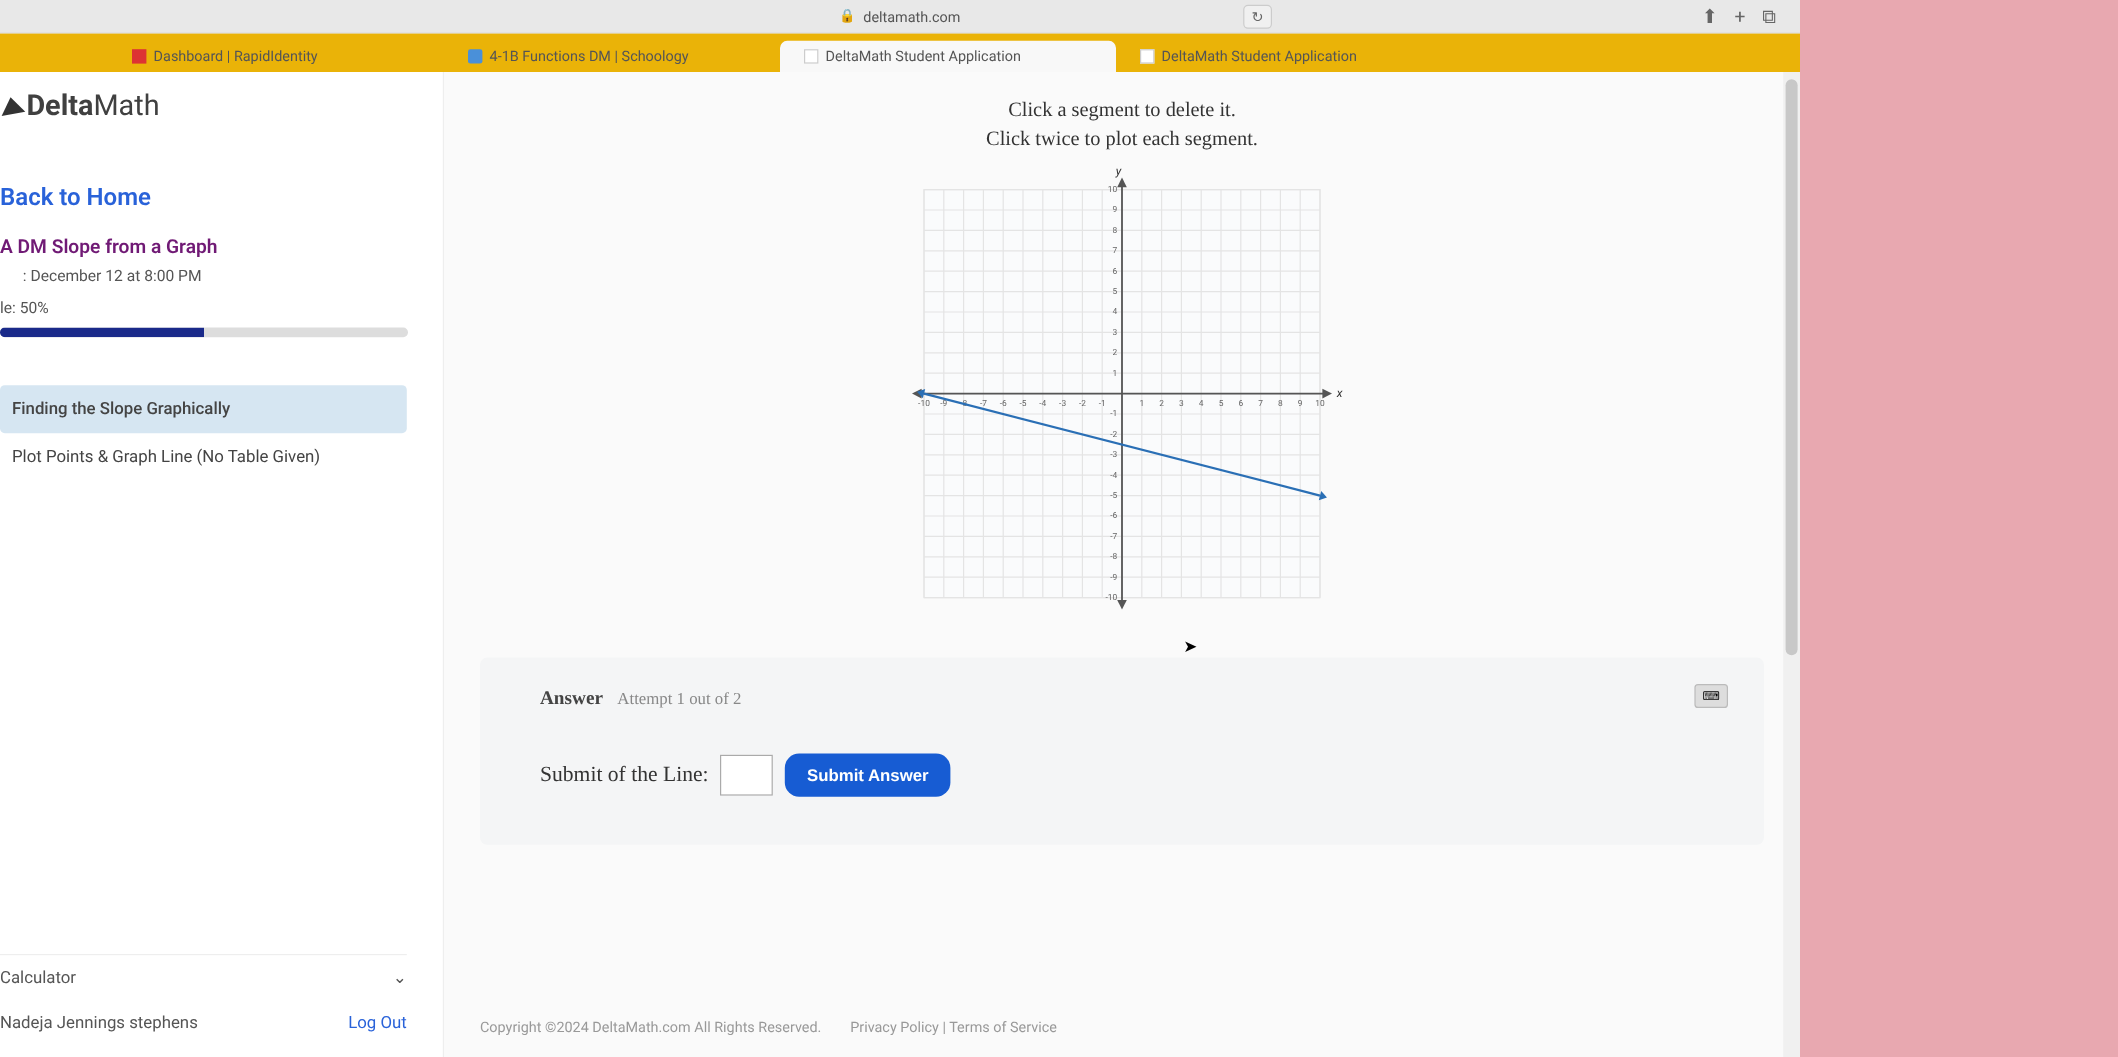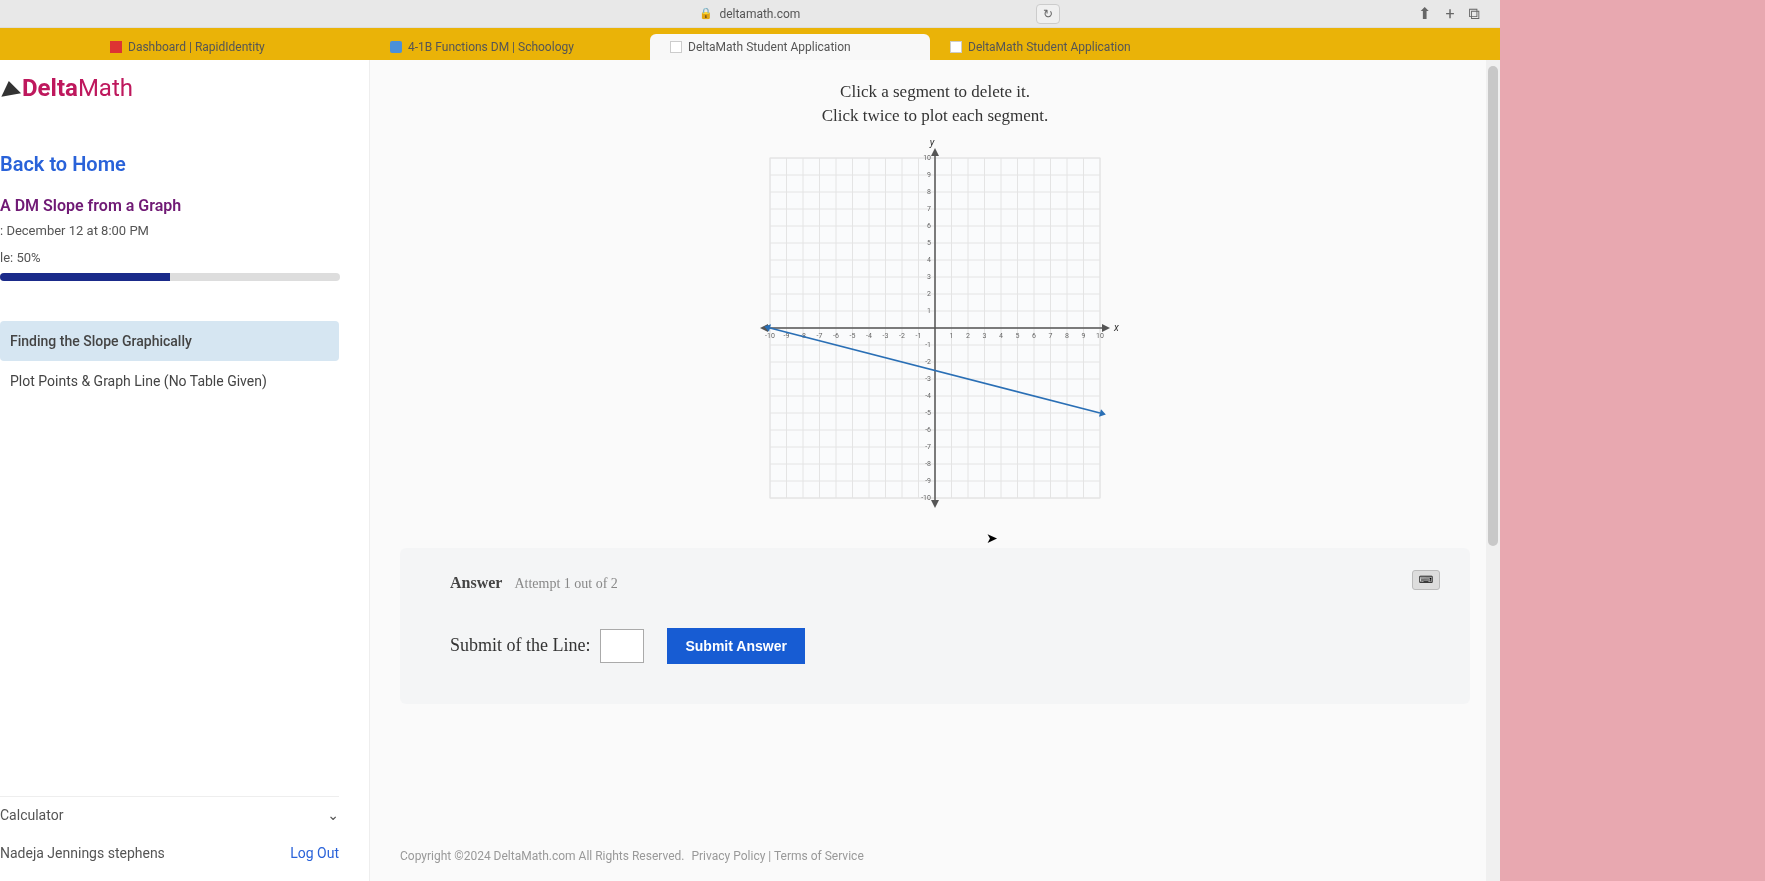--- a/index.html
+++ b/index.html
@@ -93,21 +93,21 @@
       background: #fff;
       border-right: 1px solid #eee;
       display: flex;
       flex-direction: column;
       position: relative;
     }
     .logo {
       padding: 14px 0 10px 0;
       font-size: 24px;
       font-weight: 400;
-      color: #be185d;
+      color: #404040;
       display:flex; align-items:center; gap:6px;
     }
     .logo .bold { font-weight: 700; }
     .logo-icon {
       width: 0; height: 0;
       border-left: 10px solid transparent;
       border-right: 10px solid transparent;
       border-bottom: 14px solid #333;
       transform: rotate(-10deg);
       margin-right: -4px;
@@ -118,21 +118,21 @@
       font-weight: 600;
       font-size: 20px;
       cursor: pointer;
     }
     .assignment-title {
       font-size: 16px;
       font-weight: 600;
       color: #701a75;
       padding-bottom: 8px;
     }
-    .due { font-size: 13px; color: #555; padding-bottom: 12px; }
+    .due { font-size: 13px; color: #555; padding-bottom: 12px; margin-left: 19px; }
     .grade { font-size: 13px; color: #555; padding-bottom: 8px; }
     .progress-bar {
       width: 340px;
       height: 8px;
       background: #ddd;
       border-radius: 4px;
       margin-bottom: 40px;
       overflow: hidden;
     }
     .progress-fill {
@@ -214,28 +214,27 @@
       border: 1px solid #aaa;
       text-align:center; font-size:16px;
     }
     .submit-btn {
       background: #175cd3;
       color: #fff;
       border: none;
       padding: 10px 18px;
       font-size: 14px;
       font-weight: 600;
-      border-radius: 0;
+      border-radius: 12px;
       cursor: pointer;
-      margin-left: 13px;
     }
     .footer {
       position:absolute; bottom:18px; left:30px;
       font-size:12px; color:#999;
-      display:flex; gap:7px;
+      display:flex; gap:24px;
     }
     .footer a { color:#999; text-decoration:none; cursor:pointer; }
     .cursor-ptr {
       position:absolute;
       left: 616px; top: 470px;
       font-size: 14px; color:#000;
       pointer-events:none;
     }
     .scrollbar-track {
       position:absolute; right:0; top:0; bottom:0; width:14px;

